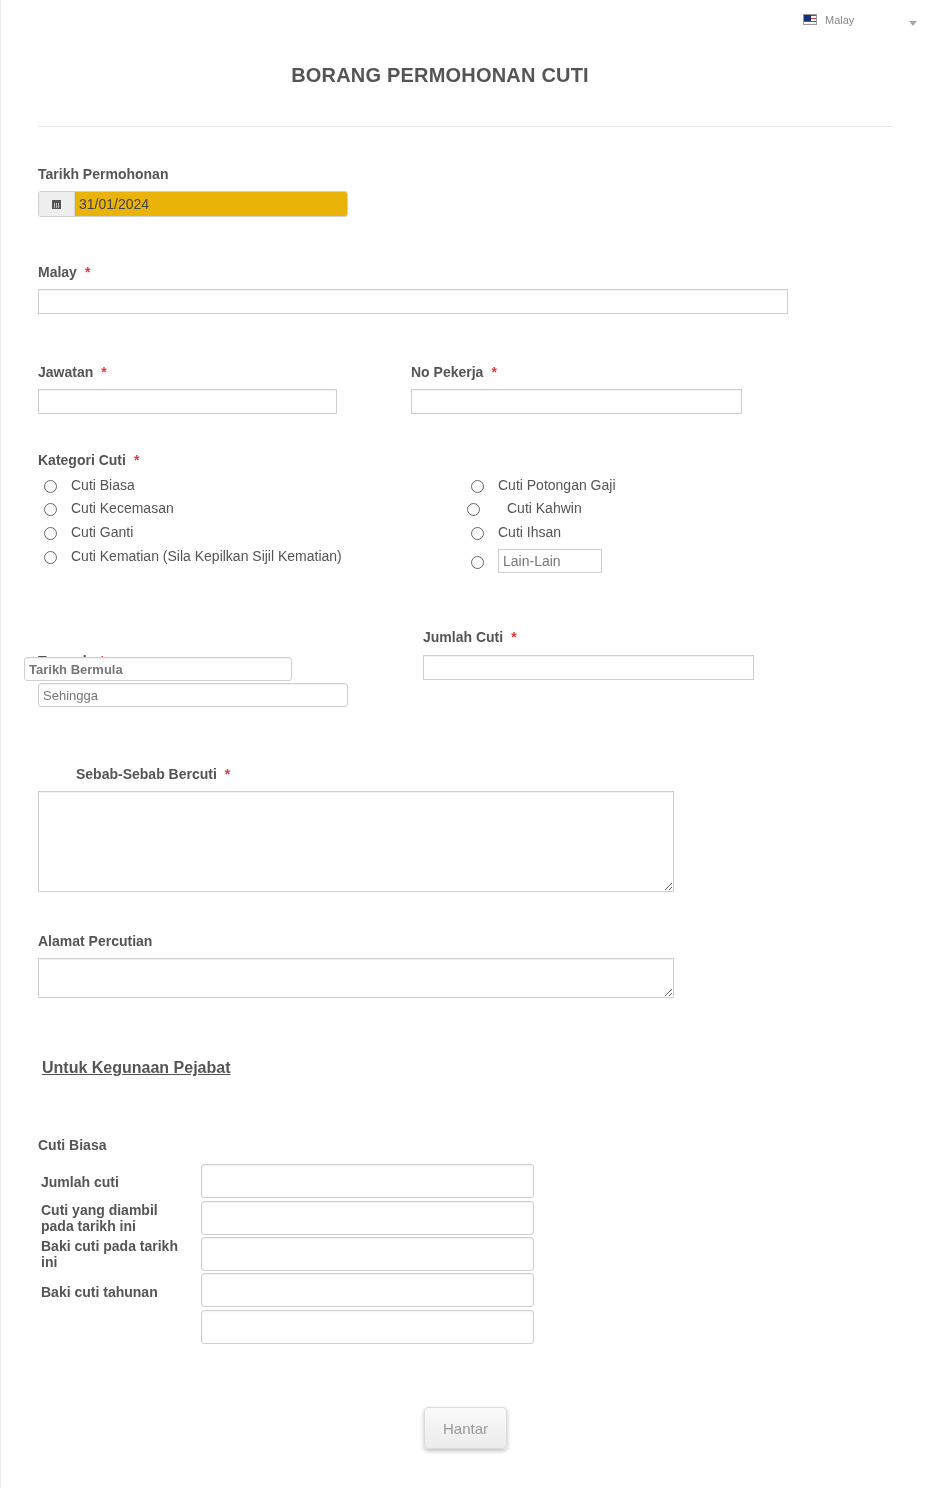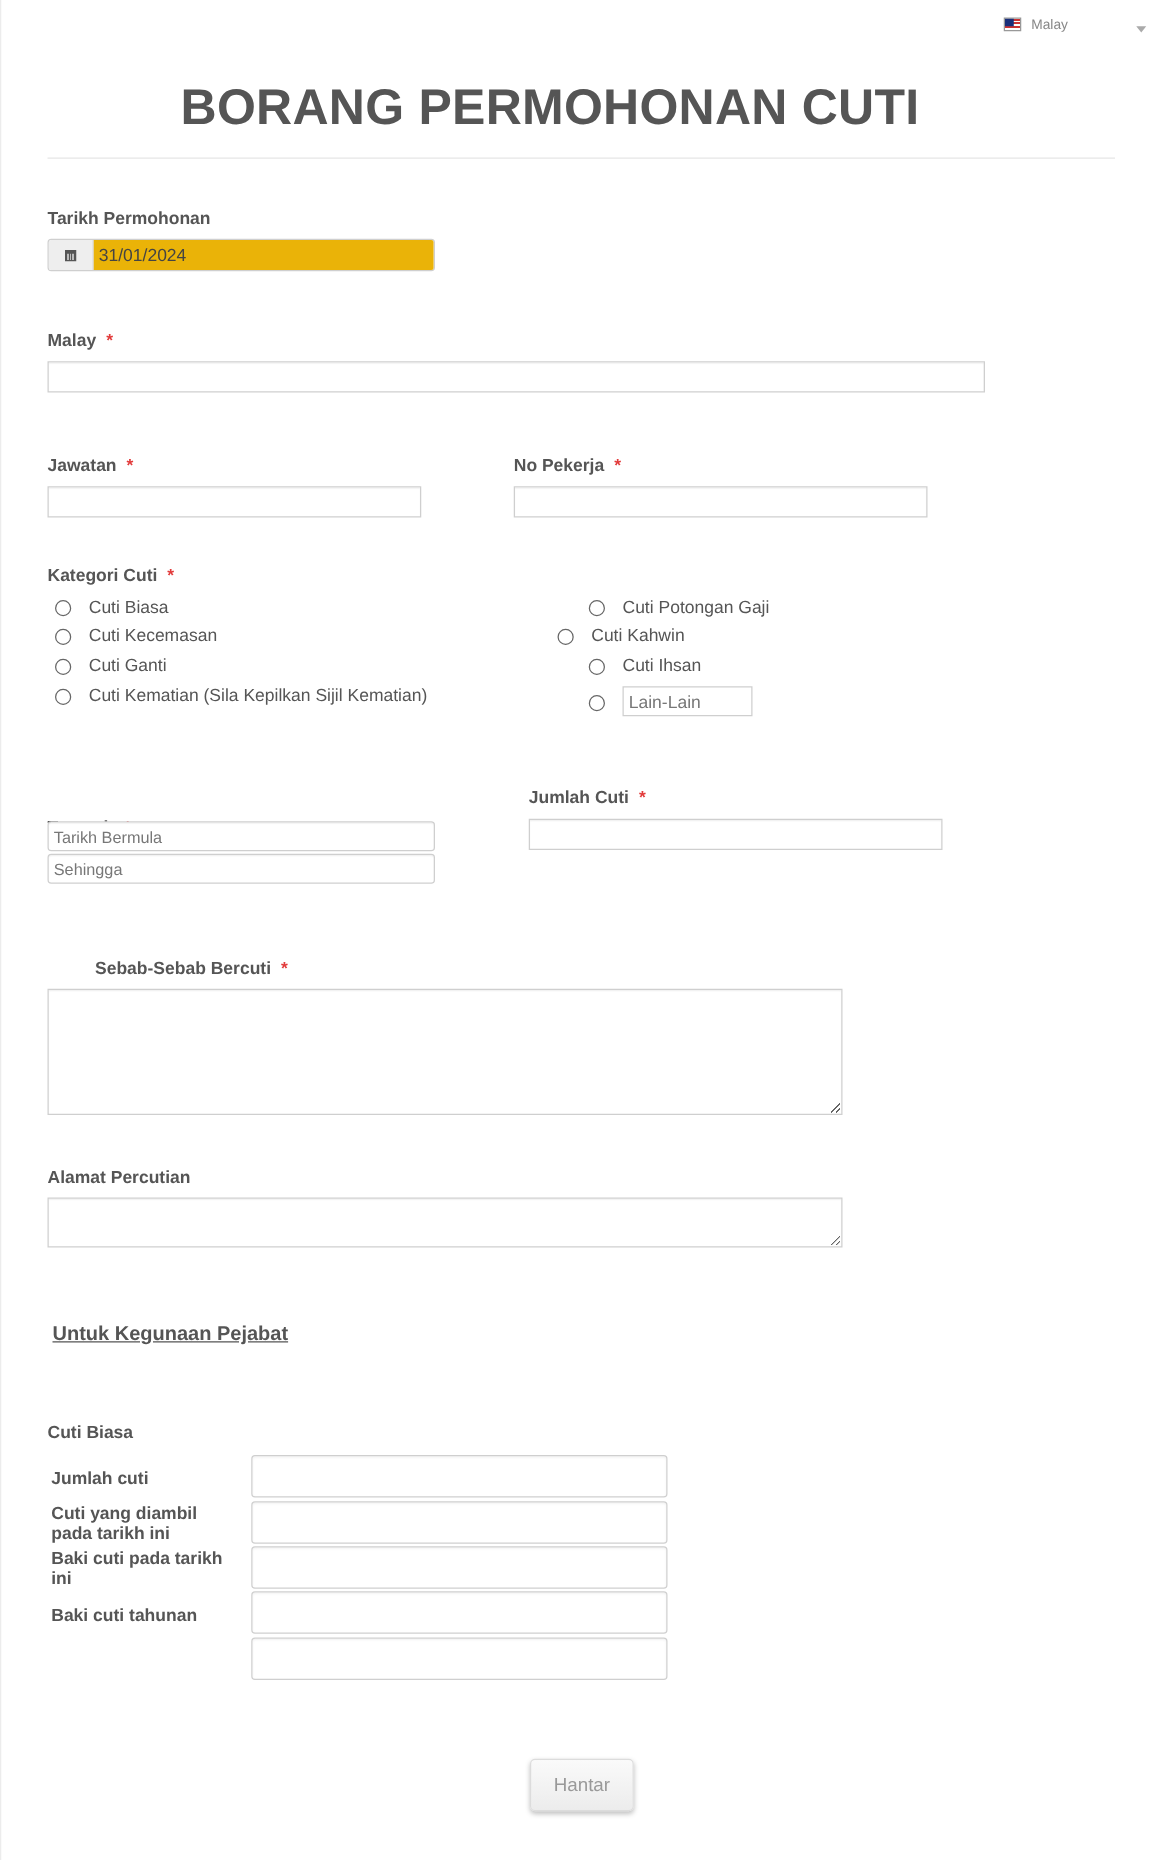--- a/index.html
+++ b/index.html
@@ -8,21 +8,21 @@
 
   .page-edge { position: absolute; left: 0; top: 0; width: 1px; height: 1488px; background: #ececec; }
 
   
   .lang { position: absolute; left: 803px; top: 14px; width: 118px; height: 18px; display: flex; align-items: flex-start; cursor: pointer; }
   .flag { width: 14px; height: 11px; position: relative; background: repeating-linear-gradient(#cc3333 0 1.5px, #ffffff 1.5px 3px); border: 1px solid #999; }
   .flag::before { content: ""; position: absolute; left: 0; top: 0; width: 7px; height: 6px; background: #1a2f7a; }
   .lang-label { margin-left: 8px; font-size: 11px; color: #888; }
   .lang-caret { position: absolute; right: 4px; top: 7px; width: 0; height: 0; border-left: 4px solid transparent; border-right: 4px solid transparent; border-top: 5px solid #aaa; }
 
-  .title { position: absolute; left: 0; top: 64px; width: 880px; text-align: center; font-size: 40px; font-weight: bold; color: #555555; letter-spacing: 0.2px; }
+  .title { position: absolute; left: 0; top: 64px; width: 880px; text-align: center; font-size: 20px; font-weight: bold; color: #555555; letter-spacing: 0.2px; }
   .title-rule { position: absolute; left: 38px; top: 126px; width: 854px; height: 1px; background: #e6e6e6; }
 
   .label { position: absolute; font-size: 14px; font-weight: bold; color: #555555; white-space: nowrap; }
   .req { color: #e23b3b; margin-left: 8px; font-weight: bold; }
 
   .field { position: absolute; border: 1px solid #cfcfcf; background: #fff; box-shadow: inset 0 1px 1px rgba(0,0,0,0.06); font-family: "Liberation Sans", sans-serif; font-size: 13px; color: #555; padding: 0 4px; outline: none; }
   .field::placeholder { color: #777; }
   .rounded { border-radius: 3px; }
 
   .date-wrap { position: absolute; left: 38px; top: 191px; width: 310px; height: 26px; border: 1px solid #cfcfcf; border-radius: 3px; display: flex; overflow: hidden; }
@@ -101,37 +101,37 @@
 </div>
 <div class="radio-row" style="left:44px; top:548px;">
   <span class="radio"></span>
   <span>Cuti Kematian (Sila Kepilkan Sijil Kematian)</span>
 </div>
 
 <div class="radio-row" style="left:471px; top:477px;">
   <span class="radio"></span>
   <span>Cuti Potongan Gaji</span>
 </div>
-<div class="radio-row" style="left:446px; top:500px;">
+<div class="radio-row" style="left:467px; top:500px;gap:13px;">
   <span class="radio"></span>
   <span>Cuti Kahwin</span>
 </div>
 <div class="radio-row" style="left:471px; top:524px;">
   <span class="radio"></span>
   <span>Cuti Ihsan</span>
 </div>
 <div class="radio-row" style="left:471px; top:553px;">
   <span class="radio"></span>
 </div>
 <input class="other-input" type="text" placeholder="Lain-Lain" style="">
 
 <div class="label" style="left:38px; top:629px;margin-top:24px;">
   <span>Tempoh</span><span class="req">*</span>
 </div>
-<input class="field rounded" type="text" style="left: 38px; top: 657px; width: 310px; height: 24px;" placeholder="Tarikh Bermula">
+<input class="field rounded" type="text" style="left: 24px; top: 657px; width: 268px; height: 24px; font-weight: bold;" placeholder="Tarikh Bermula">
 <input class="field rounded" type="text" style="left: 38px; top: 683px; width: 310px; height: 24px;" placeholder="Sehingga">
 
 <div class="label" style="left:423px; top:629px;">
   <span>Jumlah Cuti</span><span class="req">*</span>
 </div>
 <input class="field" type="text" style="left: 423px; top: 655px; width: 331px; height: 25px;" value="">
 
 <div class="label" style="left:38px; top:766px;margin-left:38px;">
   <span>Sebab-Sebab Bercuti</span><span class="req">*</span>
 </div>

